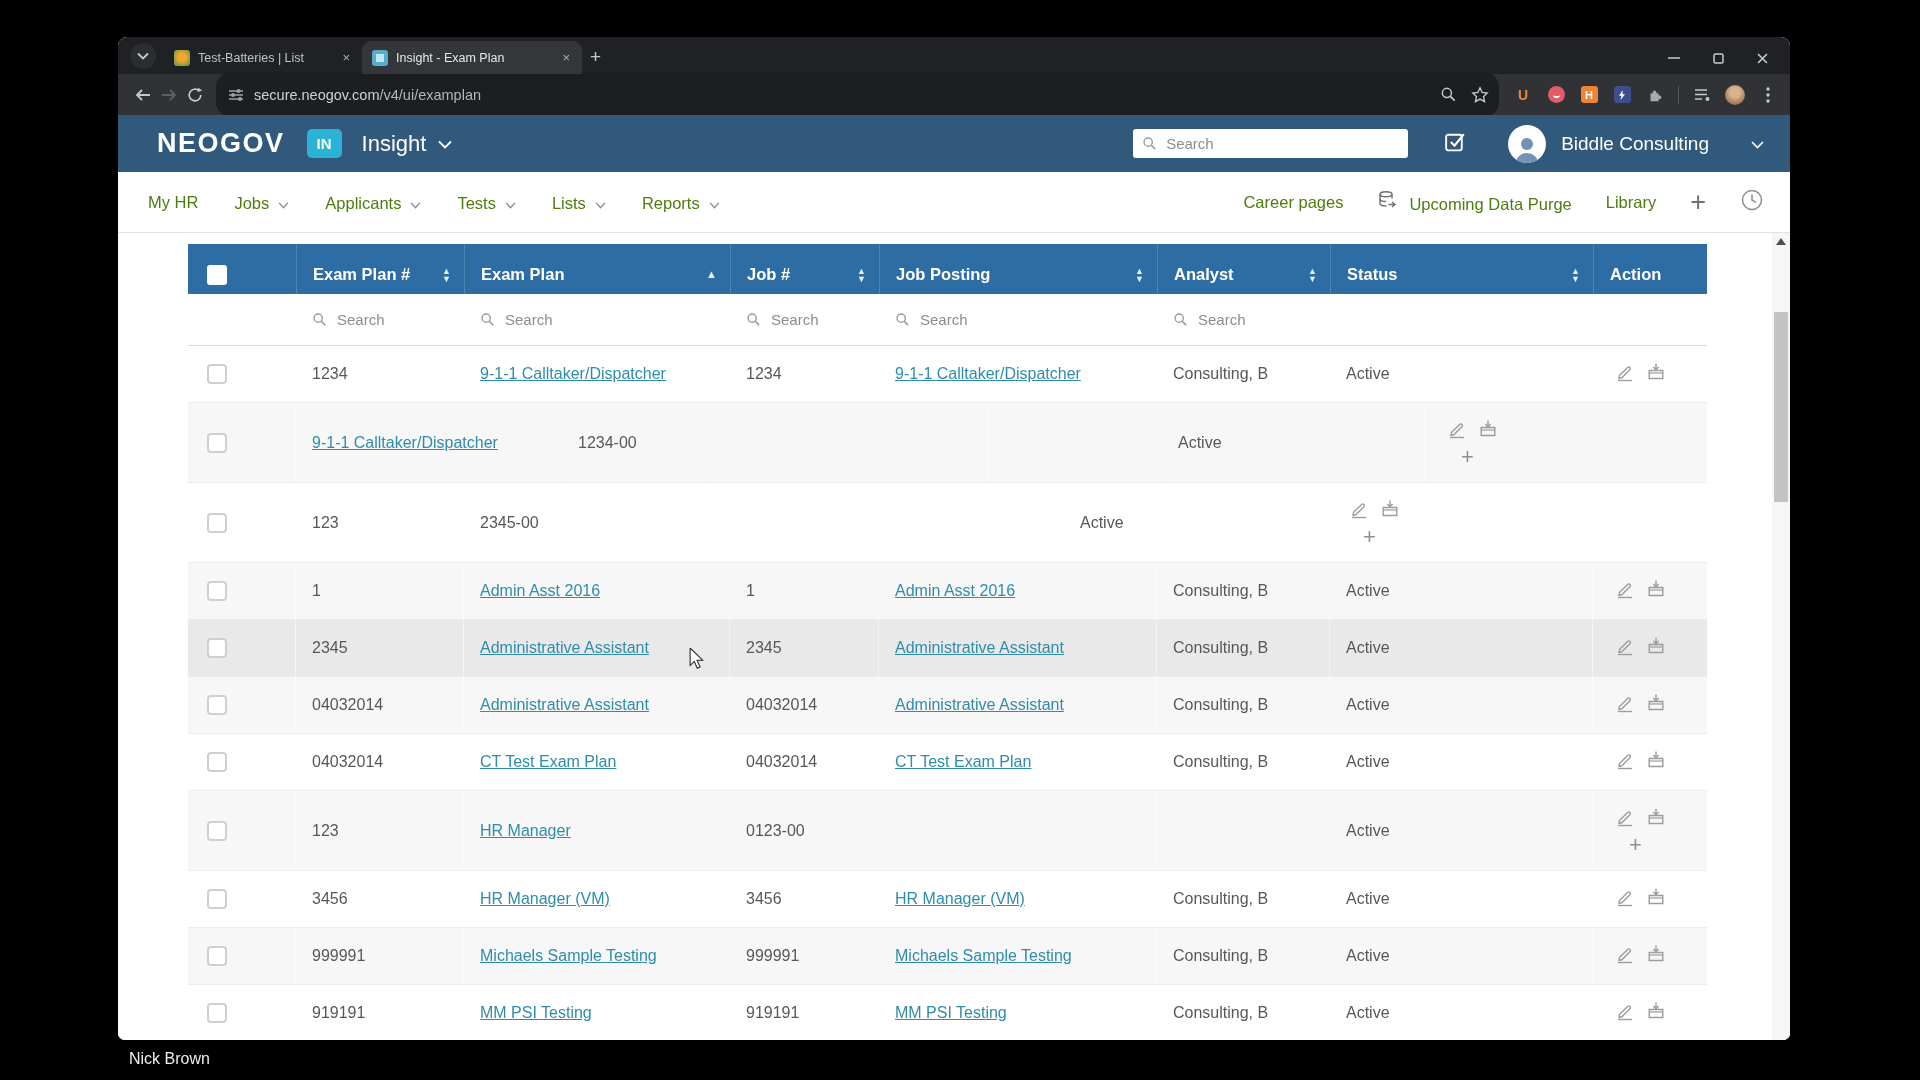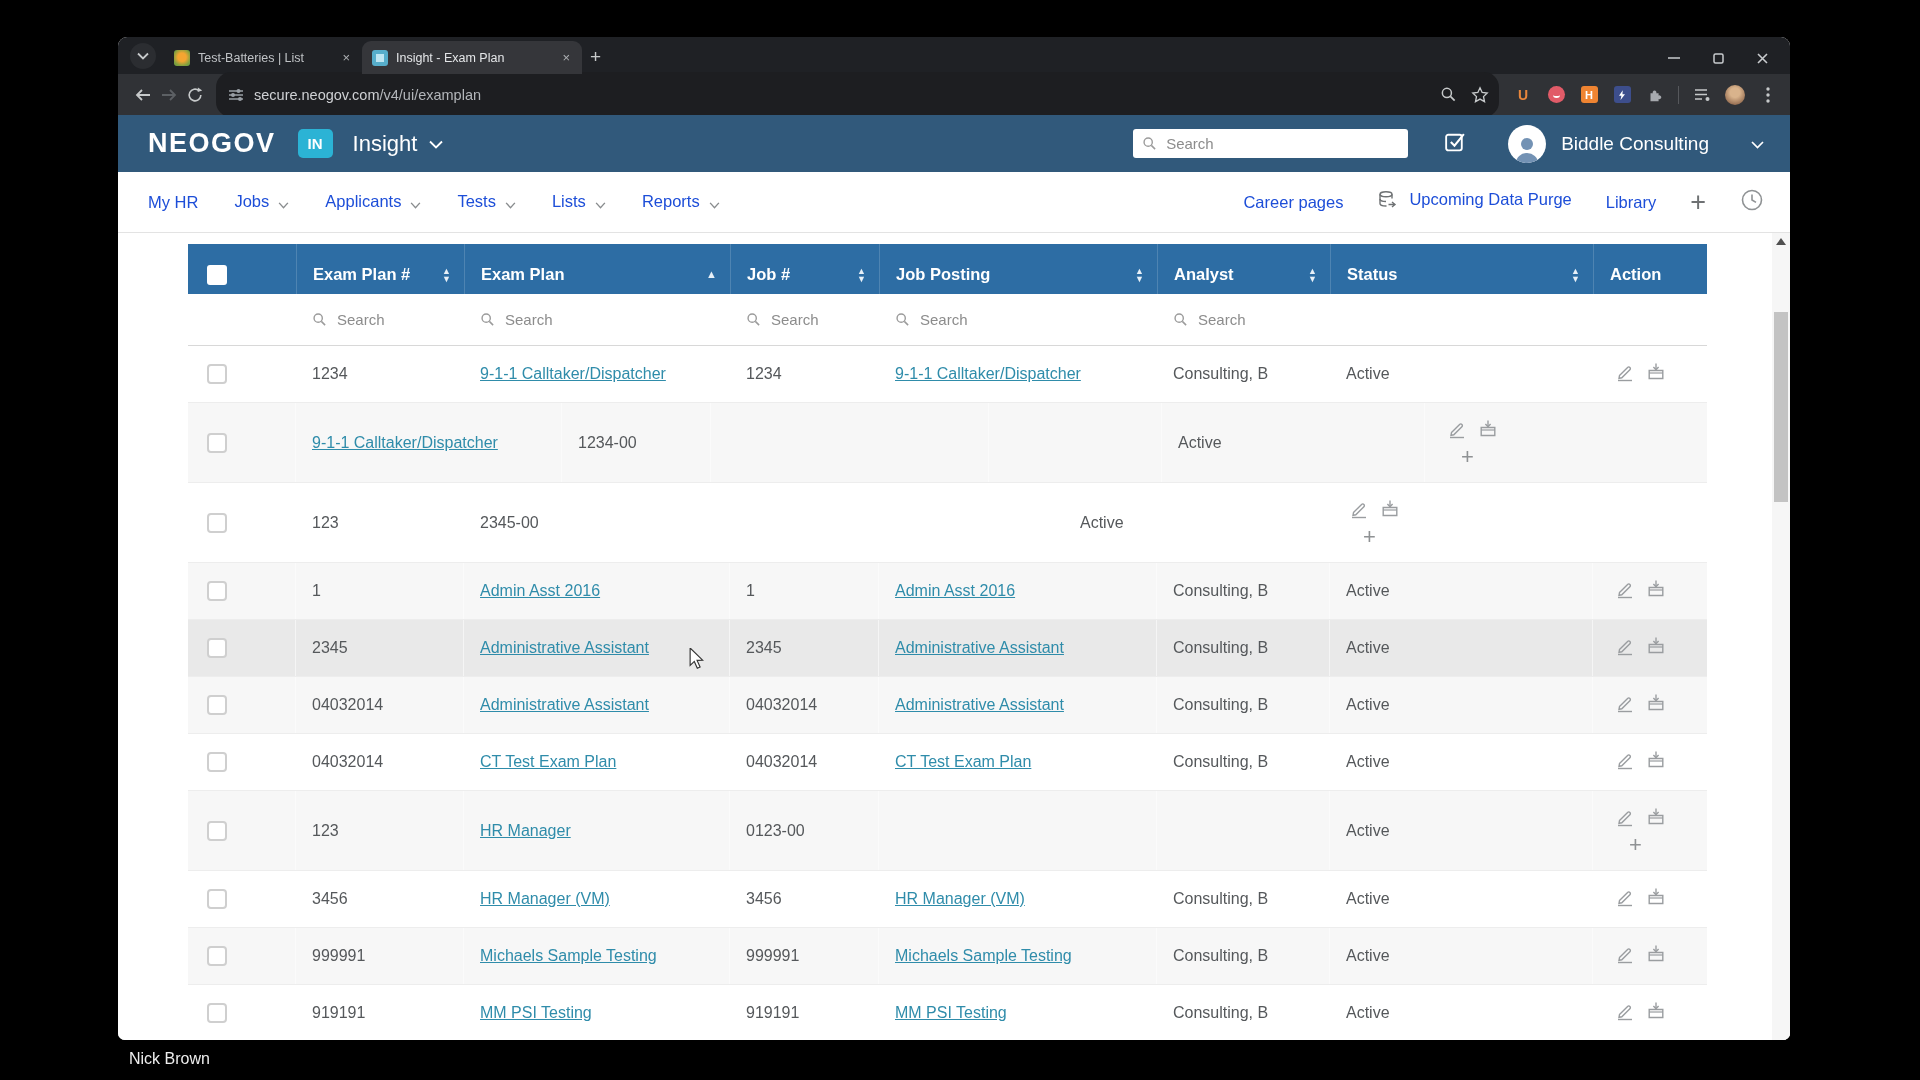--- a/index.html
+++ b/index.html
@@ -47,41 +47,41 @@
                  border-radius:50%;border-bottom:2px solid #fff}
   .ext-h{width:17px;height:17px;border-radius:3px;background:#ef8432;color:#fff;font-size:11px;
          display:flex;align-items:center;justify-content:center}
   .ext-bolt{width:17px;height:17px;border-radius:3px;background:#3d4e8c;display:flex;
             align-items:center;justify-content:center}
   .ext-sep{width:1px;height:18px;background:#56585c}
   .ext-avatar{width:20px;height:20px;border-radius:50%;
               background:radial-gradient(circle at 50% 38%,#d9b38c 30%,#8a6248 85%)}
 
   
-  .appheader{height:57px;display:flex;align-items:center;padding:0 26px 0 30px;flex:none}
+  .appheader{height:57px;display:flex;align-items:center;padding:0 26px 0 39px;flex:none}
   .logo{color:#fff;font-weight:bold;font-size:27px;letter-spacing:1.5px}
   .in-badge{margin-left:22px;width:35px;height:29px;border-radius:5px;color:#fff;font-weight:bold;
             font-size:15px;display:flex;align-items:center;justify-content:center}
   .product{margin-left:20px;color:#fff;font-size:22px;font-weight:400}
   .hdr-chev{margin-left:12px;color:#fff}
   .hdr-search{margin-left:auto;width:275px;height:29px;background:#fff;border-radius:3px;
               display:flex;align-items:center;padding:0 9px;box-sizing:border-box}
   .hdr-search input{border:0;outline:0;font-size:15px;color:#555;margin-left:7px;width:200px;
                     font-family:inherit;background:transparent}
   .tasks-icon{margin-left:34px}
   .acct-avatar{margin-left:40px;width:38px;height:38px;border-radius:50%;background:#fff;
                display:flex;align-items:flex-end;justify-content:center;overflow:hidden}
   .acct-name{margin-left:15px;color:#fff;font-size:19px}
   .acct-chev{margin-left:42px;color:#fff}
 
   
   .appnav{height:60px;background:#fff;border-bottom:1px solid #e3e3e3;display:flex;
           align-items:center;padding:0 24px 0 30px;flex:none}
   .nav-left{display:flex;align-items:center;gap:36px}
-  .nav-item{display:flex;align-items:flex-start;gap:9px;font-size:16.5px;color:#1d4ed8}
+  .nav-item{display:flex;align-items:flex-end;gap:9px;font-size:16.5px;color:#4d7c0f}
   .nav-item .chev{color:#8a8d8f;margin-top:2px}
   .nav-right{margin-left:auto;display:flex;align-items:center;gap:34px;padding-right:2px}
   .nav-right .nav-item{gap:11px}
   .nav-plus{font-size:27px;font-weight:300;color:#6e7173;line-height:20px}
 
   
   .content{flex:1;position:relative;background:#fff;overflow:hidden}
   .table-wrap{position:absolute;left:70px;top:11px;width:1519px}
   .thead{display:flex;height:50px;background:#2d6da4}
   .th{display:flex;align-items:center;justify-content:space-between;box-sizing:border-box;

